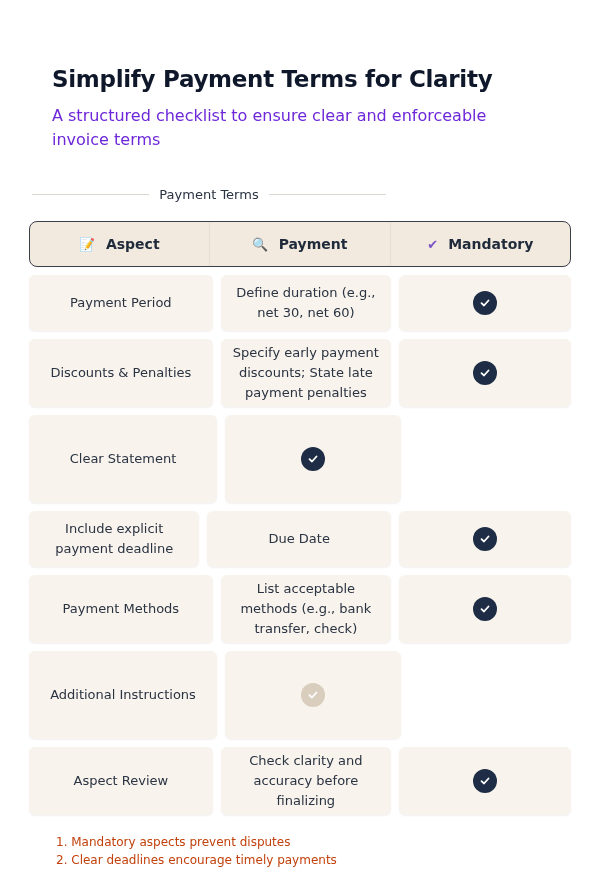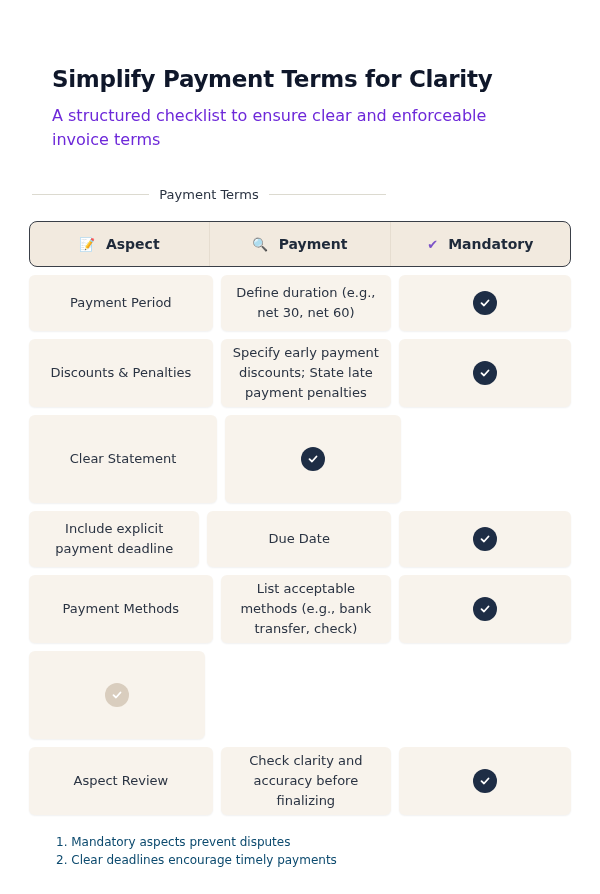--- a/index.html
+++ b/index.html
@@ -44,21 +44,21 @@
     .c1 { width: 188px; }
     .c2 { width: 174px; padding: 12px 8px; text-align: center; }
     .c3 { width: 176px; }
     .check {
       width: 24px; height: 24px; border-radius: 50%;
       display: flex; align-items: center; justify-content: center;
     }
     .check svg { width: 12px; height: 12px; }
     .footnotes {
       position: absolute; left: 56px; top: 833px;
-      font-size: 12px; line-height: 18px; color: #0c4a6e;
+      font-size: 12px; line-height: 18px; color: #c2410c;
     }
   </style>
 </head>
 <body>
 
 <div class="title">Simplify Payment Terms for Clarity</div>
 <div class="subtitle">A structured checklist to ensure clear and enforceable invoice terms</div>
 
 <div class="section-label">
   <div class="line"></div>
@@ -148,20 +148,23 @@
       </div>
       <div class="cell c3">
         <div class="check" style="background:#1e2d45">
           <svg viewBox="0 0 12 12">
             <path d="M2.5 6.2 L5 8.5 L9.5 3.5" fill="none" stroke="#ffffff" stroke-width="1.8" stroke-linecap="round" stroke-linejoin="round"></path>
           </svg>
         </div>
       </div>
     </div>
     <div class="row" style="height: 88px;">
+      <div class="cell c1">
+        <span>Additional Instructions</span>
+      </div>
       <div class="cell c3">
         <div class="check" style="background:#d9cdbe">
           <svg viewBox="0 0 12 12">
             <path d="M2.5 6.2 L5 8.5 L9.5 3.5" fill="none" stroke="#ffffff" stroke-width="1.8" stroke-linecap="round" stroke-linejoin="round"></path>
           </svg>
         </div>
       </div>
     </div>
     <div class="row" style="height: 68px;">
       <div class="cell c1">

